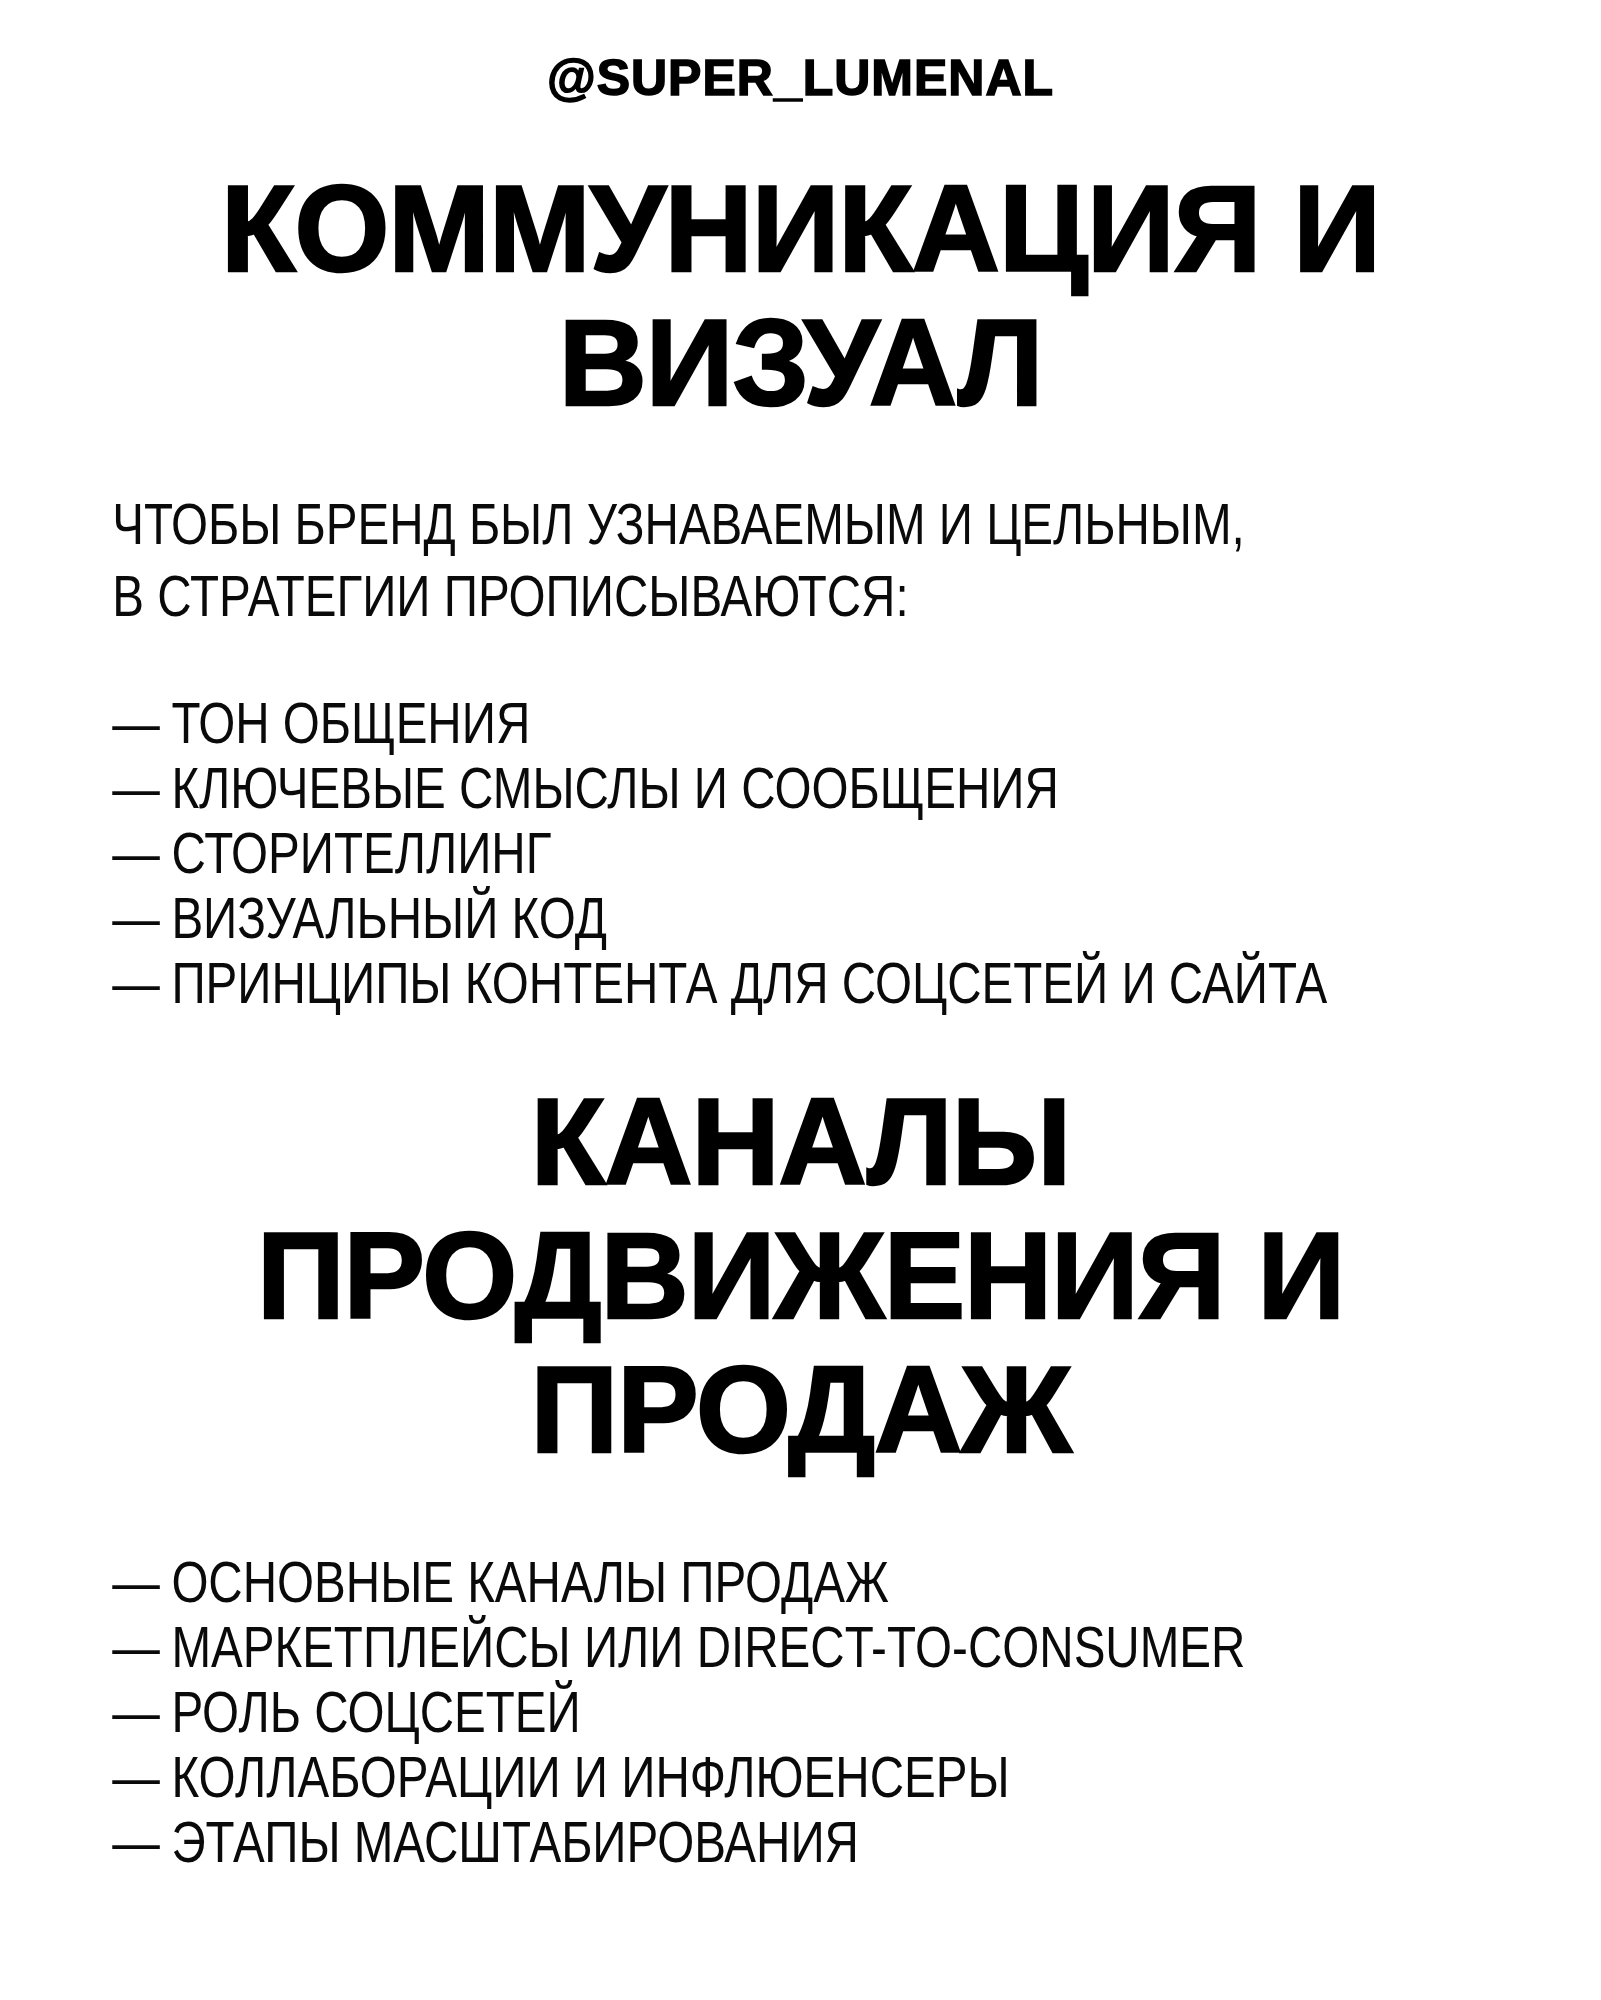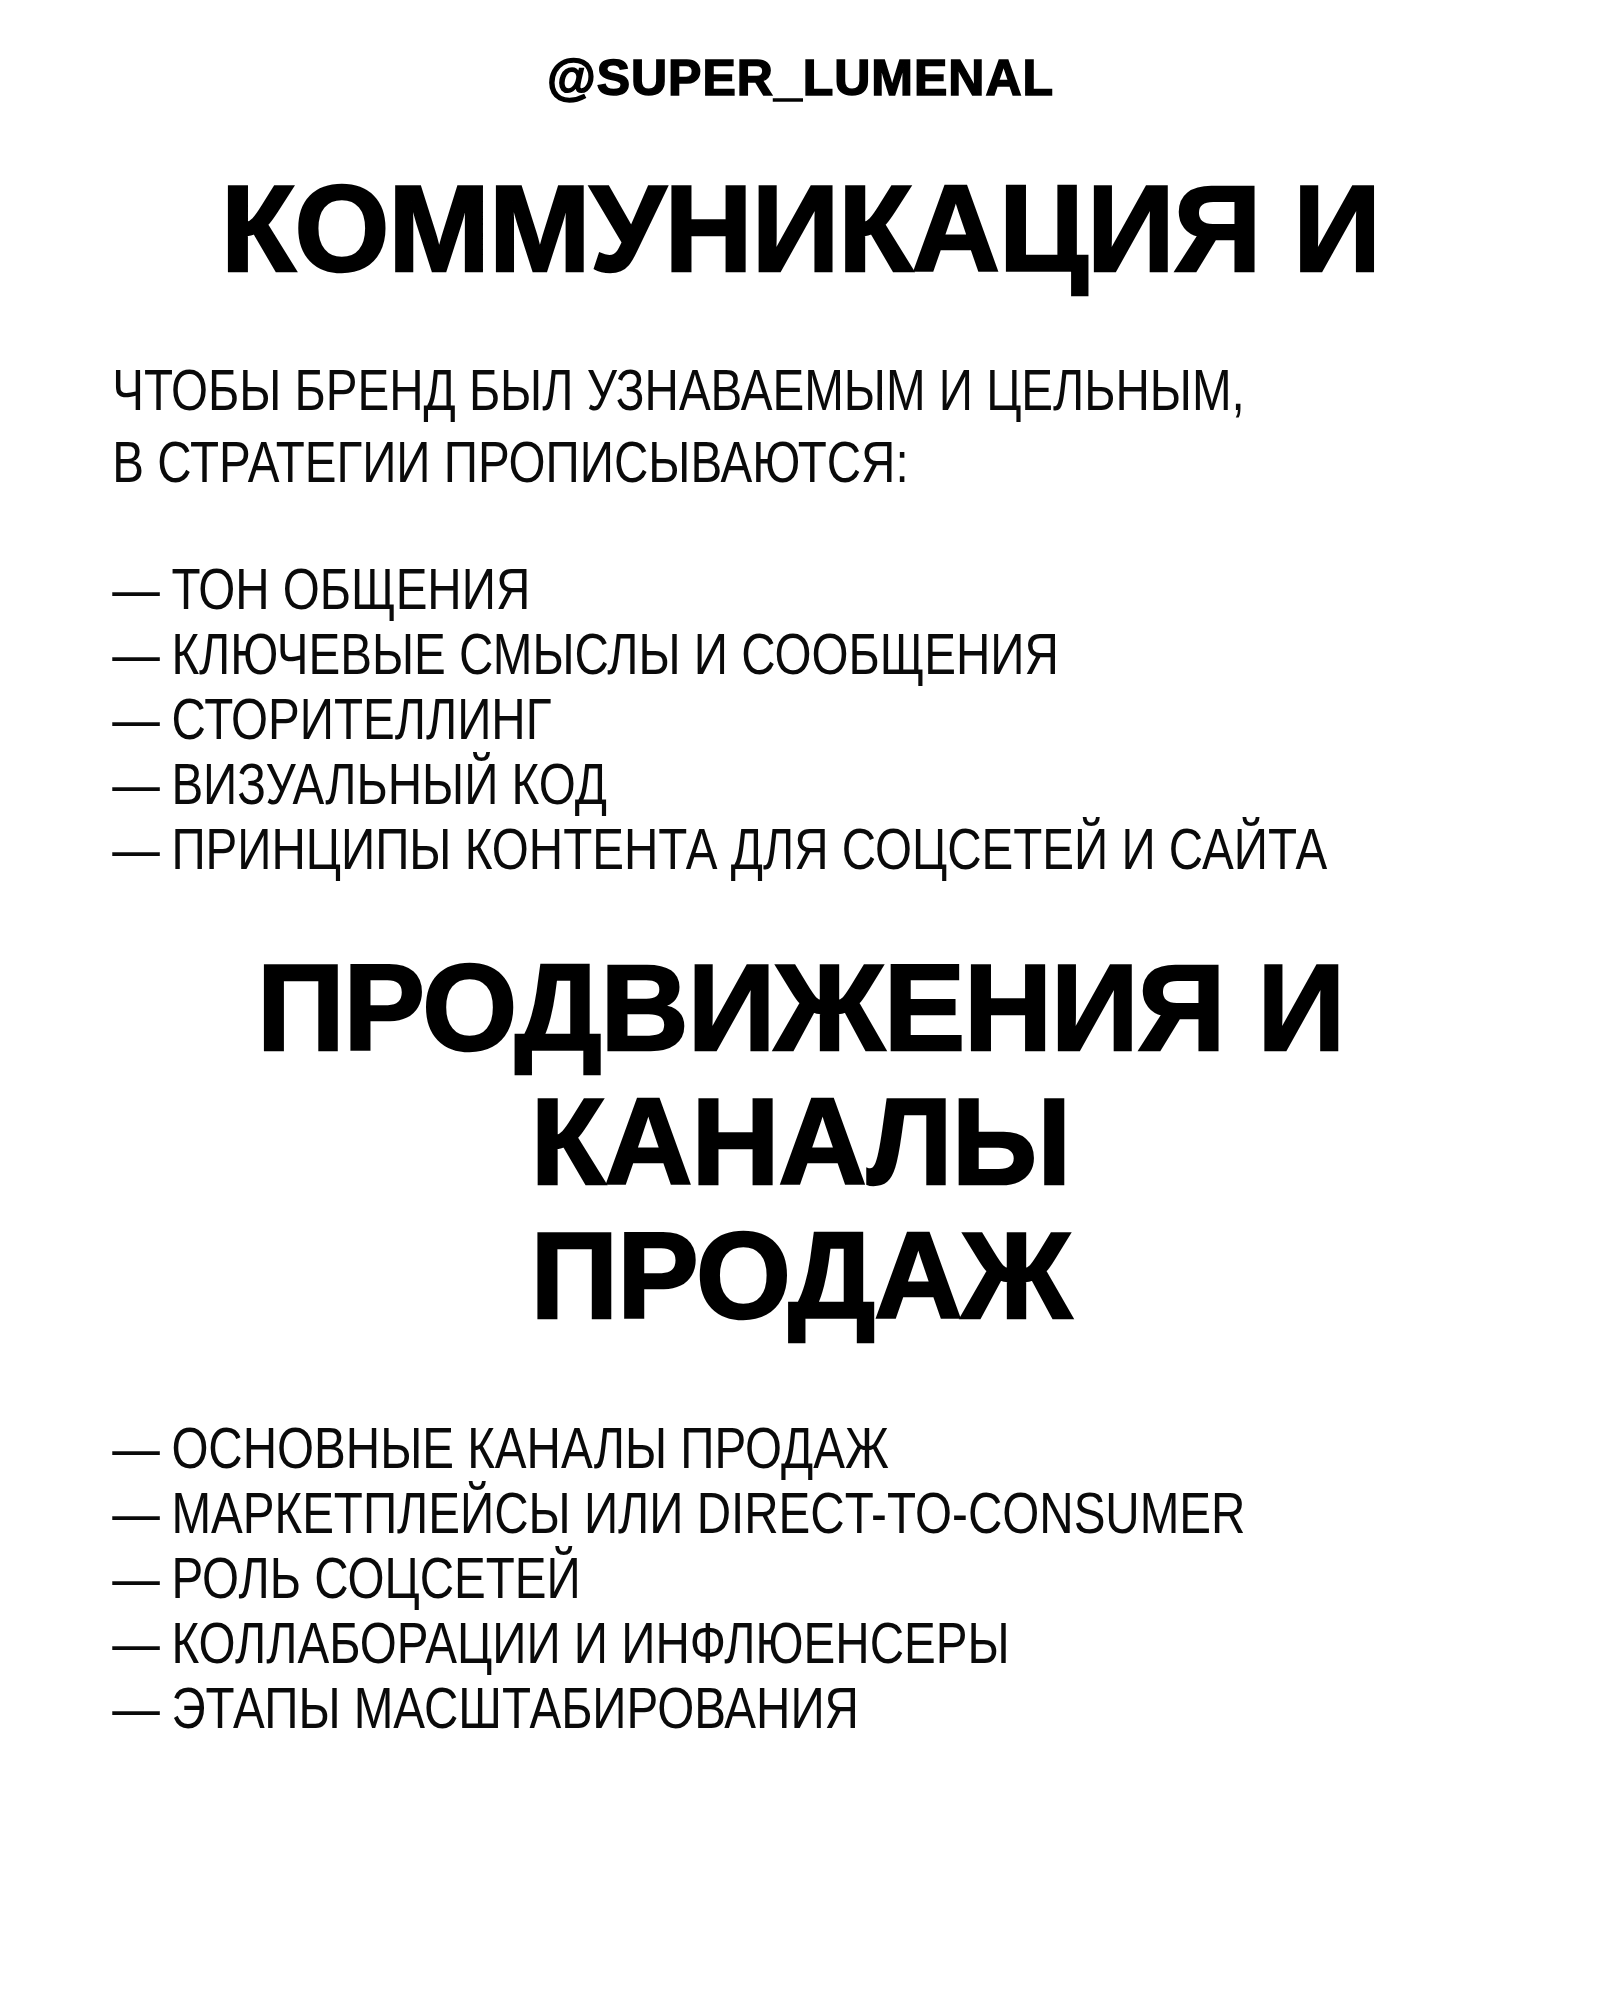--- a/index.html
+++ b/index.html
@@ -64,38 +64,39 @@
 </style>
 </head>
 <body>
 
 <div class="page">
 
   <div class="handle">@SUPER_LUMENAL</div>
 
   <div class="heading heading-1">
     <div>КОММУНИКАЦИЯ И</div>
+    <div>ВИЗУАЛ</div>
   </div>
 
   <div class="body-block intro condensed">
     <div class="line">ЧТОБЫ БРЕНД БЫЛ УЗНАВАЕМЫМ И ЦЕЛЬНЫМ,</div>
     <div class="line">В СТРАТЕГИИ ПРОПИСЫВАЮТСЯ:</div>
   </div>
 
   <div class="body-block list list-1 condensed">
       <div class="item"><span class="dash">—</span><span>ТОН ОБЩЕНИЯ</span></div>
       <div class="item"><span class="dash">—</span><span>КЛЮЧЕВЫЕ СМЫСЛЫ И СООБЩЕНИЯ</span></div>
       <div class="item"><span class="dash">—</span><span>СТОРИТЕЛЛИНГ</span></div>
       <div class="item"><span class="dash">—</span><span>ВИЗУАЛЬНЫЙ КОД</span></div>
       <div class="item"><span class="dash">—</span><span>ПРИНЦИПЫ КОНТЕНТА ДЛЯ СОЦСЕТЕЙ И САЙТА</span></div>
     </div>
 
   <div class="heading heading-2">
+    <div>КАНАЛЫ</div>
     <div>ПРОДВИЖЕНИЯ И</div>
-    <div>КАНАЛЫ</div>
     <div>ПРОДАЖ</div>
   </div>
 
   <div class="body-block list list-2 condensed">
       <div class="item"><span class="dash">—</span><span>ОСНОВНЫЕ КАНАЛЫ ПРОДАЖ</span></div>
       <div class="item"><span class="dash">—</span><span>МАРКЕТПЛЕЙСЫ ИЛИ DIRECT-TO-CONSUMER</span></div>
       <div class="item"><span class="dash">—</span><span>РОЛЬ СОЦСЕТЕЙ</span></div>
       <div class="item"><span class="dash">—</span><span>КОЛЛАБОРАЦИИ И ИНФЛЮЕНСЕРЫ</span></div>
       <div class="item"><span class="dash">—</span><span>ЭТАПЫ МАСШТАБИРОВАНИЯ</span></div>
     </div>

